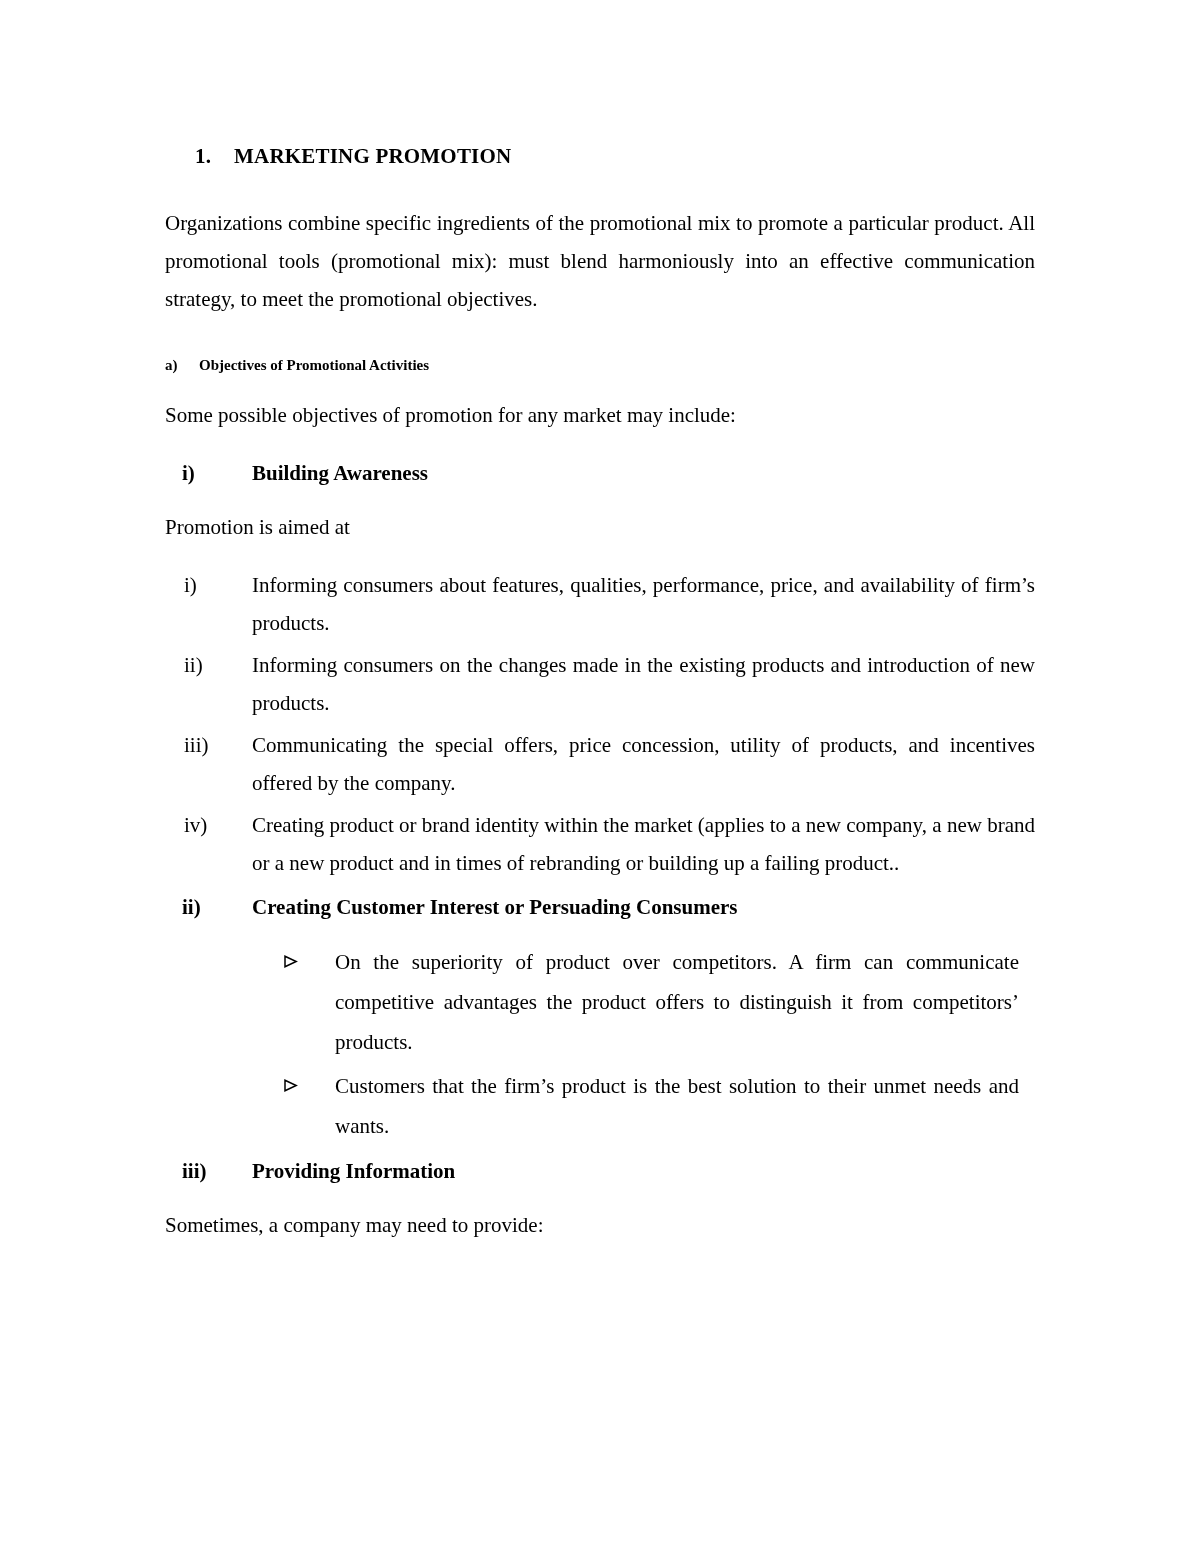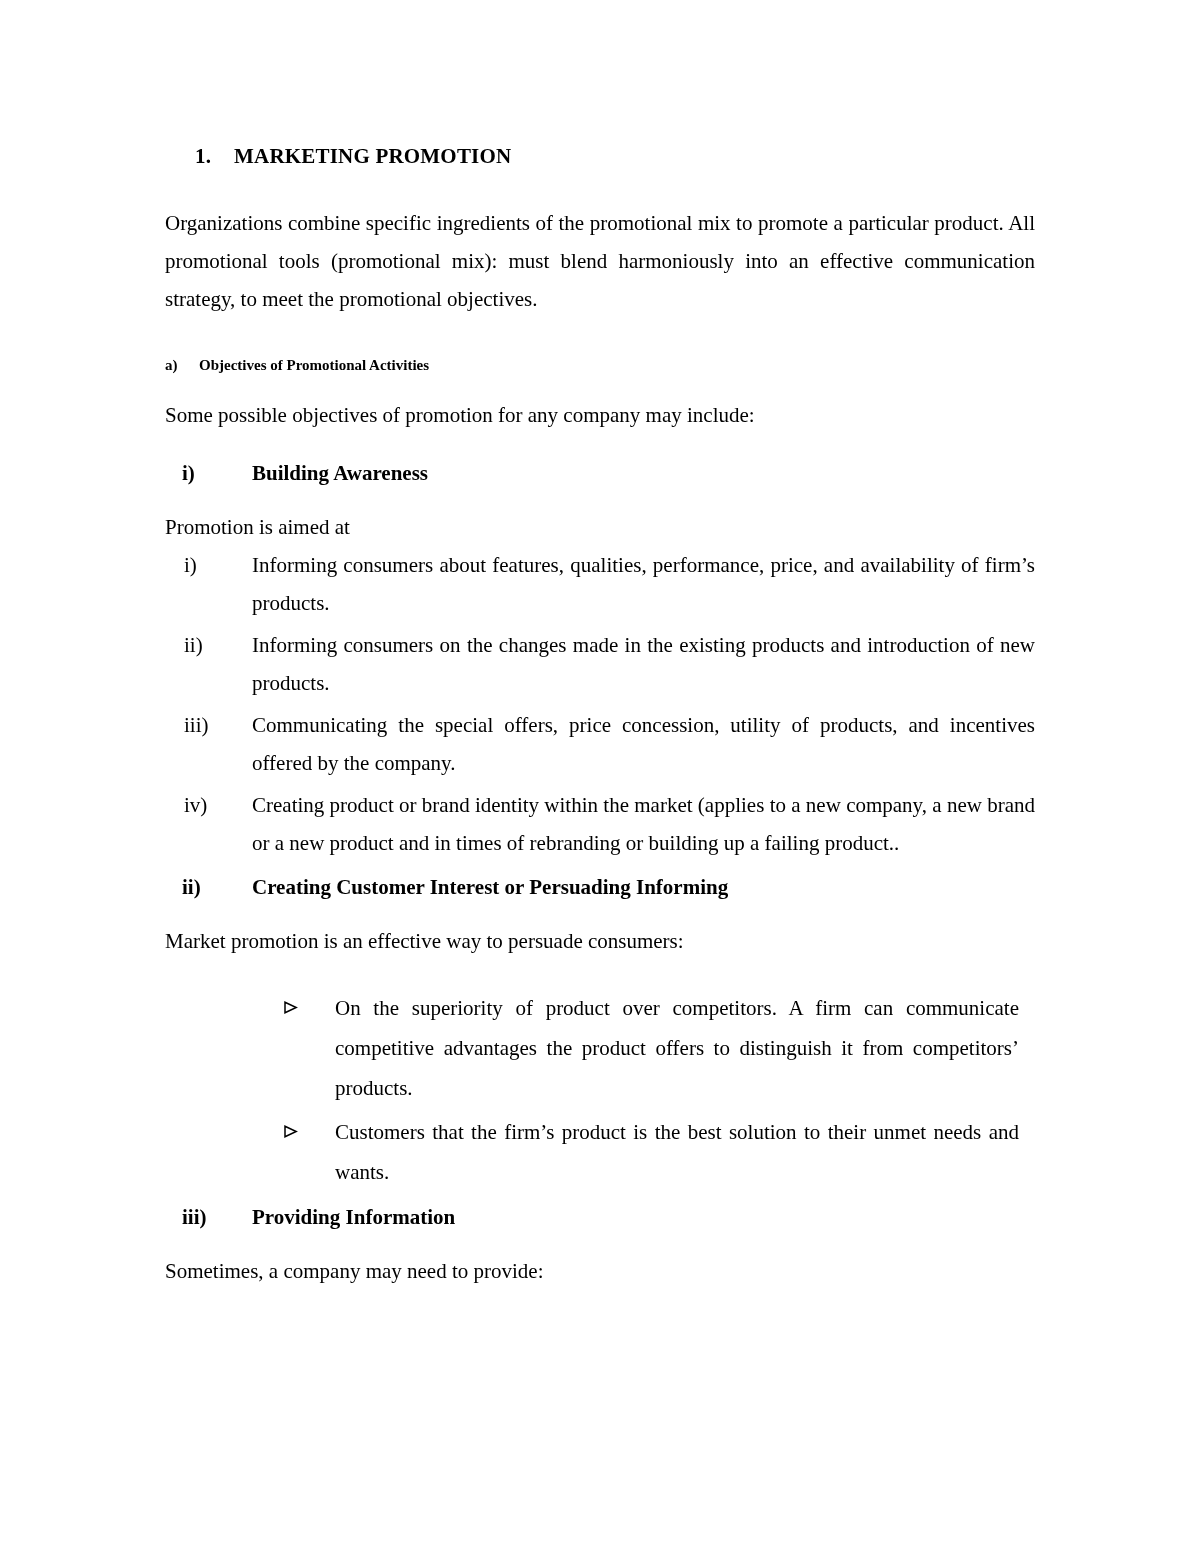--- a/index.html
+++ b/index.html
@@ -29,21 +29,21 @@
   .title-num { display: inline-block; width: 39px; }
 
   
   .para {
     margin: 0 0 24px 0;
     line-height: 38px;
     text-align: justify;
   }
   .para.mb-lg  { margin-bottom: 28px; }
   .para.mb-md  { margin-bottom: 20px; }
-  .para.mb-sm  { margin-bottom: 0; }
+  .para.mb-sm  { margin-bottom: 20px; }
 
   
   .h-alpha {
     margin: 0 0 12px 0;
     font-size: 15px;
     font-weight: bold;
     line-height: 38px;
   }
   .h-alpha .ha-label { display: inline-block; width: 34px; }
 
@@ -91,37 +91,36 @@
 <body>
 
 <div class="page">
 
   <h1 class="doc-title"><span class="title-num">1.</span><span>MARKETING PROMOTION</span></h1>
 
   <p class="para mb-lg">Organizations combine specific ingredients of the promotional mix to promote a particular product. All promotional tools (promotional mix): must blend harmoniously into an effective communication strategy, to meet the promotional objectives.</p>
 
   <h2 class="h-alpha"><span class="ha-label">a)</span><span>Objectives of Promotional Activities</span></h2>
 
-  <p class="para mb-md">Some possible objectives of promotion for any company may include:</p>
+  <p class="para mb-md">Some possible objectives of promotion for any market may include:</p>
 
   <h3 class="h-roman"><span class="hr-label">i)</span><span>Building Awareness</span></h3>
 
   <p class="para mb-sm">Promotion is aimed at</p>
 
   <div class="list">
     <div class="list-item"><span class="li-label">i)</span><span>Informing consumers about features, qualities, performance, price, and availability of firm’s products.</span></div>
     <div class="list-item"><span class="li-label">ii)</span><span>Informing consumers on the changes made in the existing products and introduction of new products.</span></div>
     <div class="list-item"><span class="li-label">iii)</span><span>Communicating the special offers, price concession, utility of products, and incentives offered by the company.</span></div>
     <div class="list-item"><span class="li-label">iv)</span><span>Creating product or brand identity within the market (applies to a new company, a new brand or a new product and in times of rebranding or building up a failing product..</span></div>
   </div>
 
-  <h3 class="h-roman"><span class="hr-label">ii)</span><span>Creating Customer Interest or Persuading Informing</span></h3>
+  <h3 class="h-roman"><span class="hr-label">ii)</span><span>Creating Customer Interest or Persuading Consumers</span></h3>
 
 
-  <p class="para mb-lg">Market promotion is an effective way to persuade consumers:</p>
 
   <div class="bullets">
     <div class="bullet-item">
       <span class="bullet-icon">
         <svg width="17" height="17" viewBox="0 0 17 17">
             <path d="M3 3.2 L14.2 8.5 L3 13.8 Z" fill="none" stroke="#000000" stroke-width="1.5"></path>
           </svg>
       </span><span>On the superiority of product over competitors. A firm can communicate competitive advantages the product offers to distinguish it from competitors’ products.</span>
     </div>
     <div class="bullet-item">

